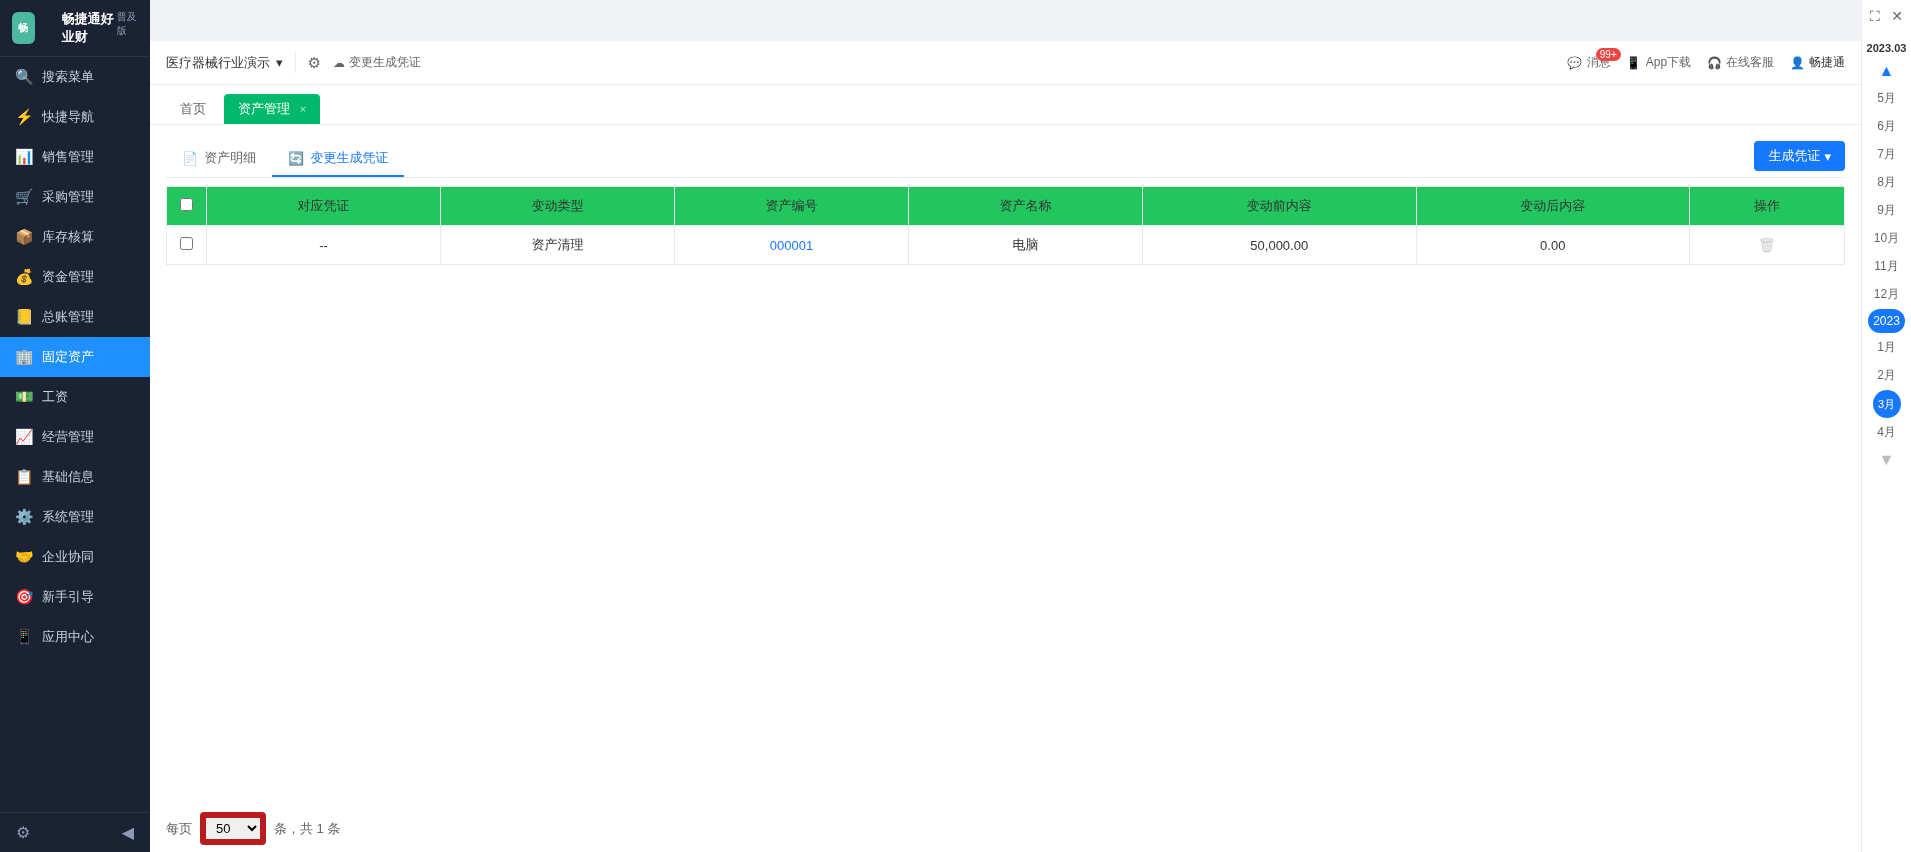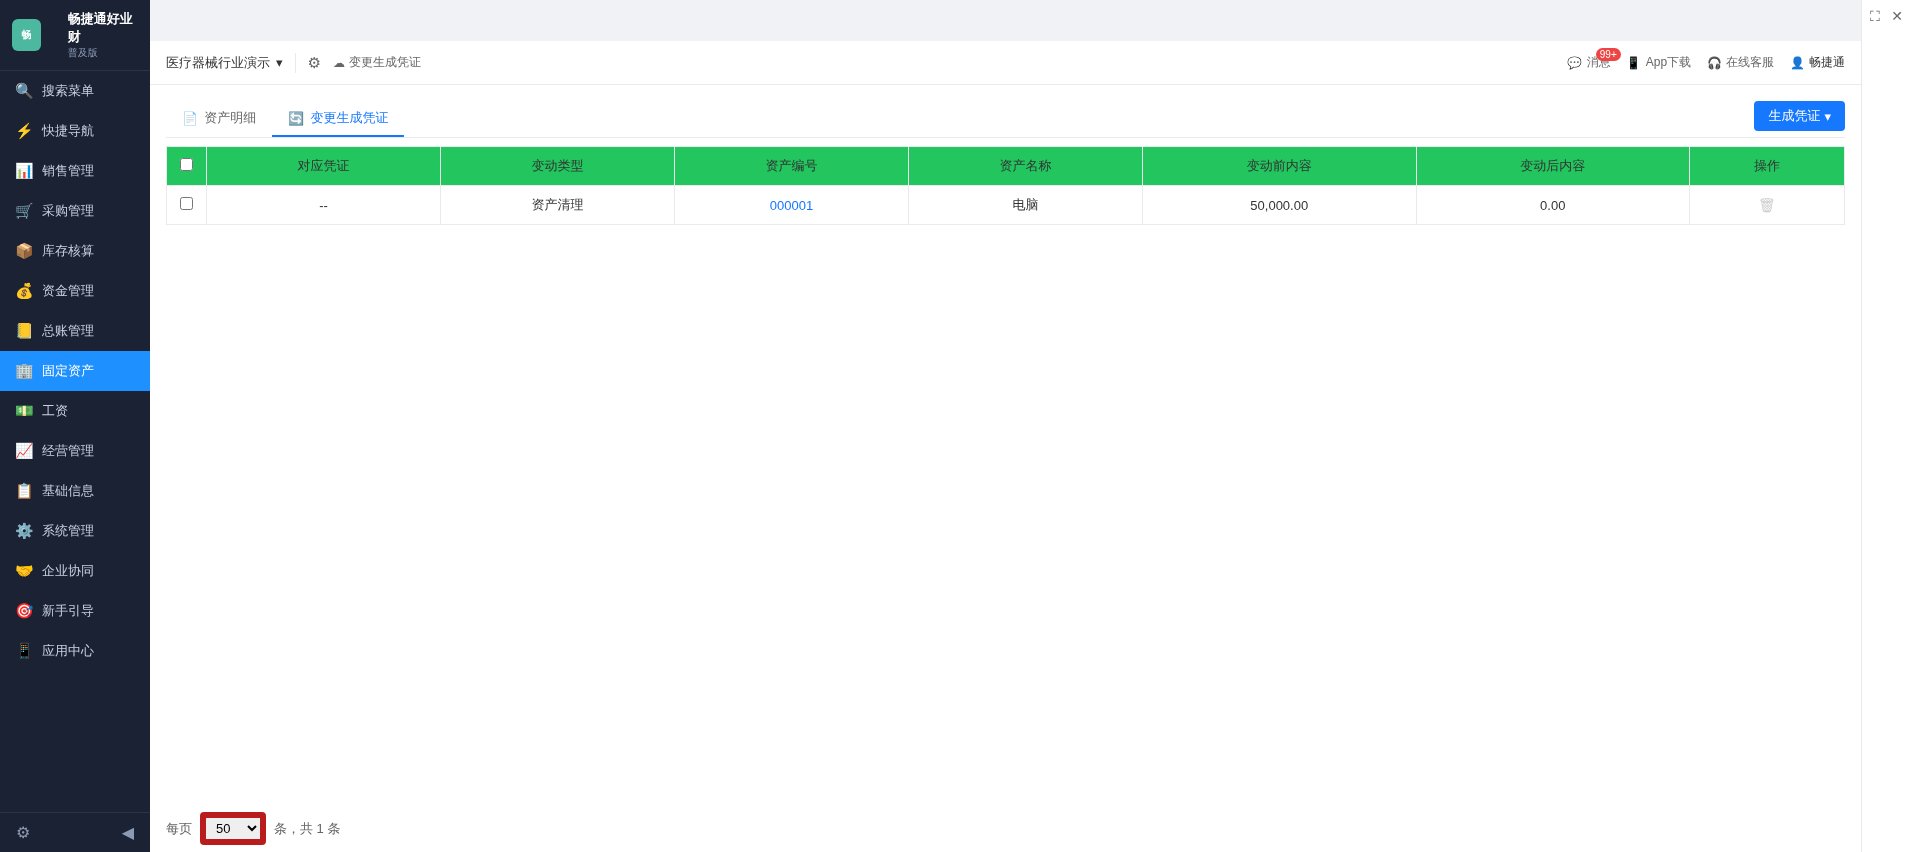--- a/index.html
+++ b/index.html
@@ -28,21 +28,21 @@
       height: 32px;
       background: #4db8a0;
       border-radius: 6px;
       display: flex;
       align-items: center;
       justify-content: center;
       color: white;
       font-size: 10px;
       font-weight: bold;
     }
-    .sidebar-logo-text { display: flex; flex-direction: column; margin-left: 21px; }
+    .sidebar-logo-text { display: flex; flex-direction: row; margin-left: 21px; }
     .sidebar-logo-name { color: #fff; font-size: 13px; font-weight: bold; }
     .sidebar-logo-version { color: #8a9ab5; font-size: 10px; }
     .sidebar-scroll { flex: 1; overflow-y: auto; }
     .sidebar-scroll::-webkit-scrollbar { width: 4px; }
     .sidebar-scroll::-webkit-scrollbar-thumb { background: #3a4a5c; border-radius: 2px; }
     .sidebar-item {
       display: flex;
       align-items: center;
       gap: 8px;
       padding: 11px 16px;
@@ -452,20 +452,29 @@
         <span>🎧</span>
         <span>在线客服</span>
       </div>
       <div class="topbar-user">
         <span>👤</span>
         <span class="topbar-username">畅捷通</span>
       </div>
     </div>
   </div>
 
+  <div class="nav-tabs">
+    <div class="nav-tab">
+      <span>首页</span>
+    </div>
+    <div class="nav-tab active">
+      <span>资产管理</span>
+      <span class="nav-tab-close">×</span>
+    </div>
+  </div>
 
   <div class="content" style="position:relative;">
 
     <div class="sub-tabs">
       <div class="sub-tab">
         <span class="sub-tab-icon">📄</span>
         <span>资产明细</span>
       </div>
       <div class="sub-tab active">
         <span class="sub-tab-icon" style="color:#1677ff;">🔄</span>
@@ -523,13 +532,31 @@
         <option>100</option>
       </select>
       <span>条，共 1 条</span>
     </div>
   </div>
 </div>
 
 <div class="right-panel">
   <span class="right-panel-close">✕</span>
   <span class="right-panel-expand">⛶</span>
+  <div class="right-panel-items">
+    <div class="right-panel-year">2023.03</div>
+    <div class="right-panel-nav active">▲</div>
+    <div class="right-panel-month">5月</div>
+    <div class="right-panel-month">6月</div>
+    <div class="right-panel-month">7月</div>
+    <div class="right-panel-month">8月</div>
+    <div class="right-panel-month">9月</div>
+    <div class="right-panel-month">10月</div>
+    <div class="right-panel-month">11月</div>
+    <div class="right-panel-month">12月</div>
+    <div class="right-panel-month current-year">2023</div>
+    <div class="right-panel-month">1月</div>
+    <div class="right-panel-month">2月</div>
+    <div class="right-panel-month active-month">3月</div>
+    <div class="right-panel-month">4月</div>
+    <div class="right-panel-nav">▼</div>
+  </div>
 </div>
 
 </body></html>

